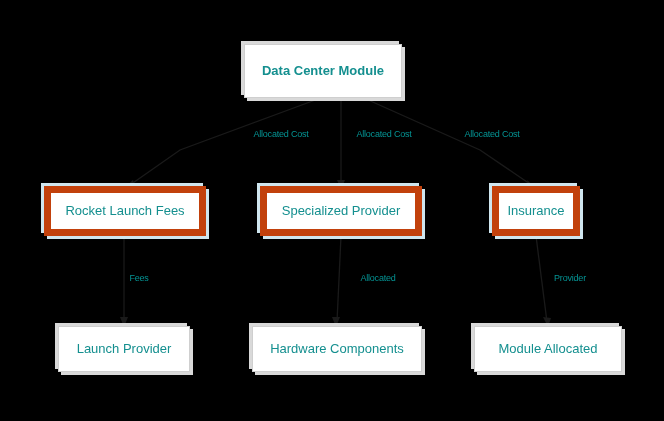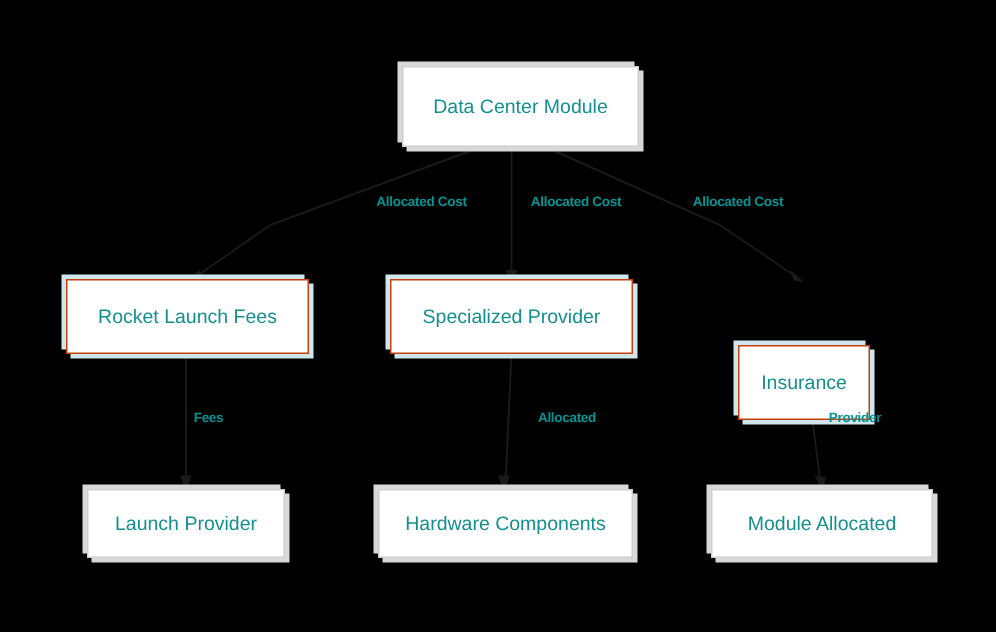--- a/index.html
+++ b/index.html
@@ -33,30 +33,30 @@
     white-space: nowrap;
     text-align: center;
   }
   
   .node.grey {
     border: 1px solid #cfcfcf;
     box-shadow: -3px -3px 0 0 #d9d9d9, 3px 3px 0 0 #d9d9d9;
   }
   
   .node.cyan {
-    border: 1px solid #c2410c;
+    border: 7px solid #c2410c;
     box-shadow: -3px -3px 0 0 #cfe6ef, 3px 3px 0 0 #cfe6ef;
   }
 
   
   .edge-label {
     position: absolute;
     color: #049494;
     font-size: 9px;
-    font-weight: bold;
+    font-weight: normal;
     letter-spacing: -0.2px;
     white-space: nowrap;
     transform: translateX(-50%);
     z-index: 4;
     text-align: center;
   }
 
   
   #edges {
     position: absolute;
@@ -85,35 +85,35 @@
     <polygon points="536,188 527,180 529,187"></polygon>
 
     <path d="M 124 236 L 124 322"></path>
     <polygon points="124,327 120,317 128,317"></polygon>
     <path d="M 341 236 L 337 322"></path>
     <polygon points="336,327 332,317 340,317"></polygon>
     <path d="M 536 236 L 547 322"></path>
     <polygon points="548,327 543,317 551,318"></polygon>
   </svg>
 
-  <div class="node grey" style="left:268px; top:44px; width:158px; height:54px;">
+  <div class="node grey" style="left:244px; top:44px; width:158px; height:54px;font-weight:bold;">
     <span class="node-label">Data Center Module</span>
   </div>
 
   <div class="edge-label" style="left:281px; top:129px;">Allocated Cost</div>
   <div class="edge-label" style="left:384px; top:129px;">Allocated Cost</div>
   <div class="edge-label" style="left:492px; top:129px;">Allocated Cost</div>
 
   <div class="node cyan" style="left:44px; top:186px; width:162px; height:50px;">
     <span class="node-label">Rocket Launch Fees</span>
   </div>
   <div class="node cyan" style="left:260px; top:186px; width:162px; height:50px;">
     <span class="node-label">Specialized Provider</span>
   </div>
-  <div class="node cyan" style="left:492px; top:186px; width:88px; height:50px;margin-top:44px;">
+  <div class="node cyan" style="left:492px; top:186px; width:88px; height:50px;">
     <span class="node-label">Insurance</span>
   </div>
 
   <div class="edge-label" style="left:139px; top:273px;text-align:right;">Fees</div>
   <div class="edge-label" style="left:378px; top:273px;">Allocated</div>
   <div class="edge-label" style="left:570px; top:273px;">Provider</div>
 
   <div class="node grey" style="left:252px; top:326px; width:170px; height:46px;">
     <span class="node-label">Hardware Components</span>
   </div>

